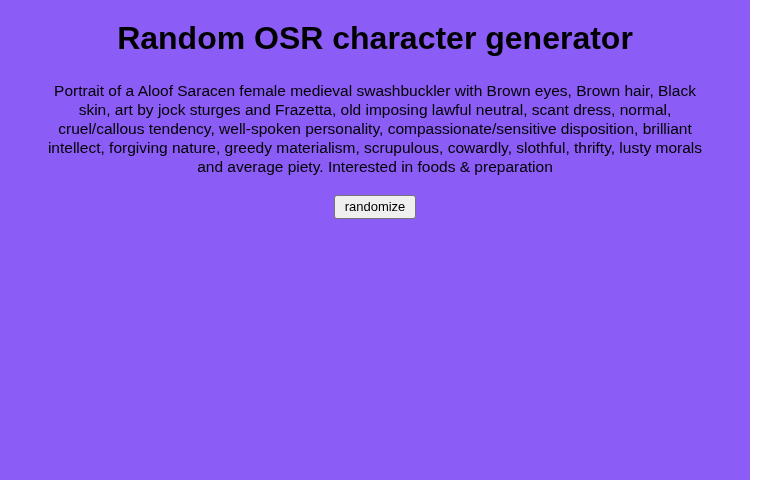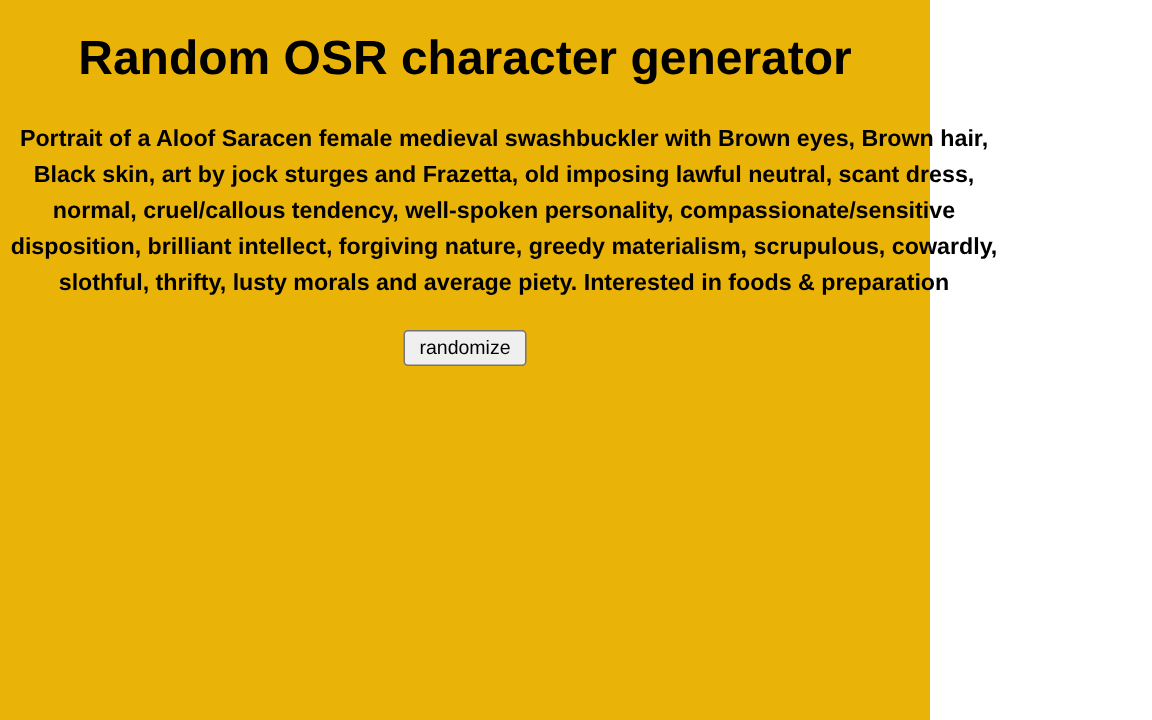--- a/index.html
+++ b/index.html
@@ -10,45 +10,45 @@
   }
   body {
     width: 768px;
     height: 480px;
     overflow: hidden;
     font-family: "Liberation Sans", sans-serif;
     color: #000000;
     text-align: center;
   }
   .page {
-    width: 620px;
+    width: 750px;
     height: 480px;
     box-sizing: border-box;
     padding: 0;
-    background: #eab308;
+    background: #8b5cf6;
   }
   h1.page-title {
     margin: 0;
     padding-top: 19px;
     font-size: 32px;
     line-height: 38px;
     font-weight: bold;
     letter-spacing: 0px;
     text-align: center;
     color: #000000;
   }
   p.description {
     margin: 0 auto;
     width: 672px;
     padding-top: 24px;
     font-size: 15.5px;
-    line-height: 24px;
+    line-height: 19px;
     text-align: center;
     color: #000000;
-    font-weight: bold;
+    font-weight: normal;
   }
   .button-row {
     margin: 0;
     padding-top: 19px;
     text-align: center;
   }
   button.randomize-button {
     font-family: "Liberation Sans", sans-serif;
     font-size: 13px;
     line-height: normal;

